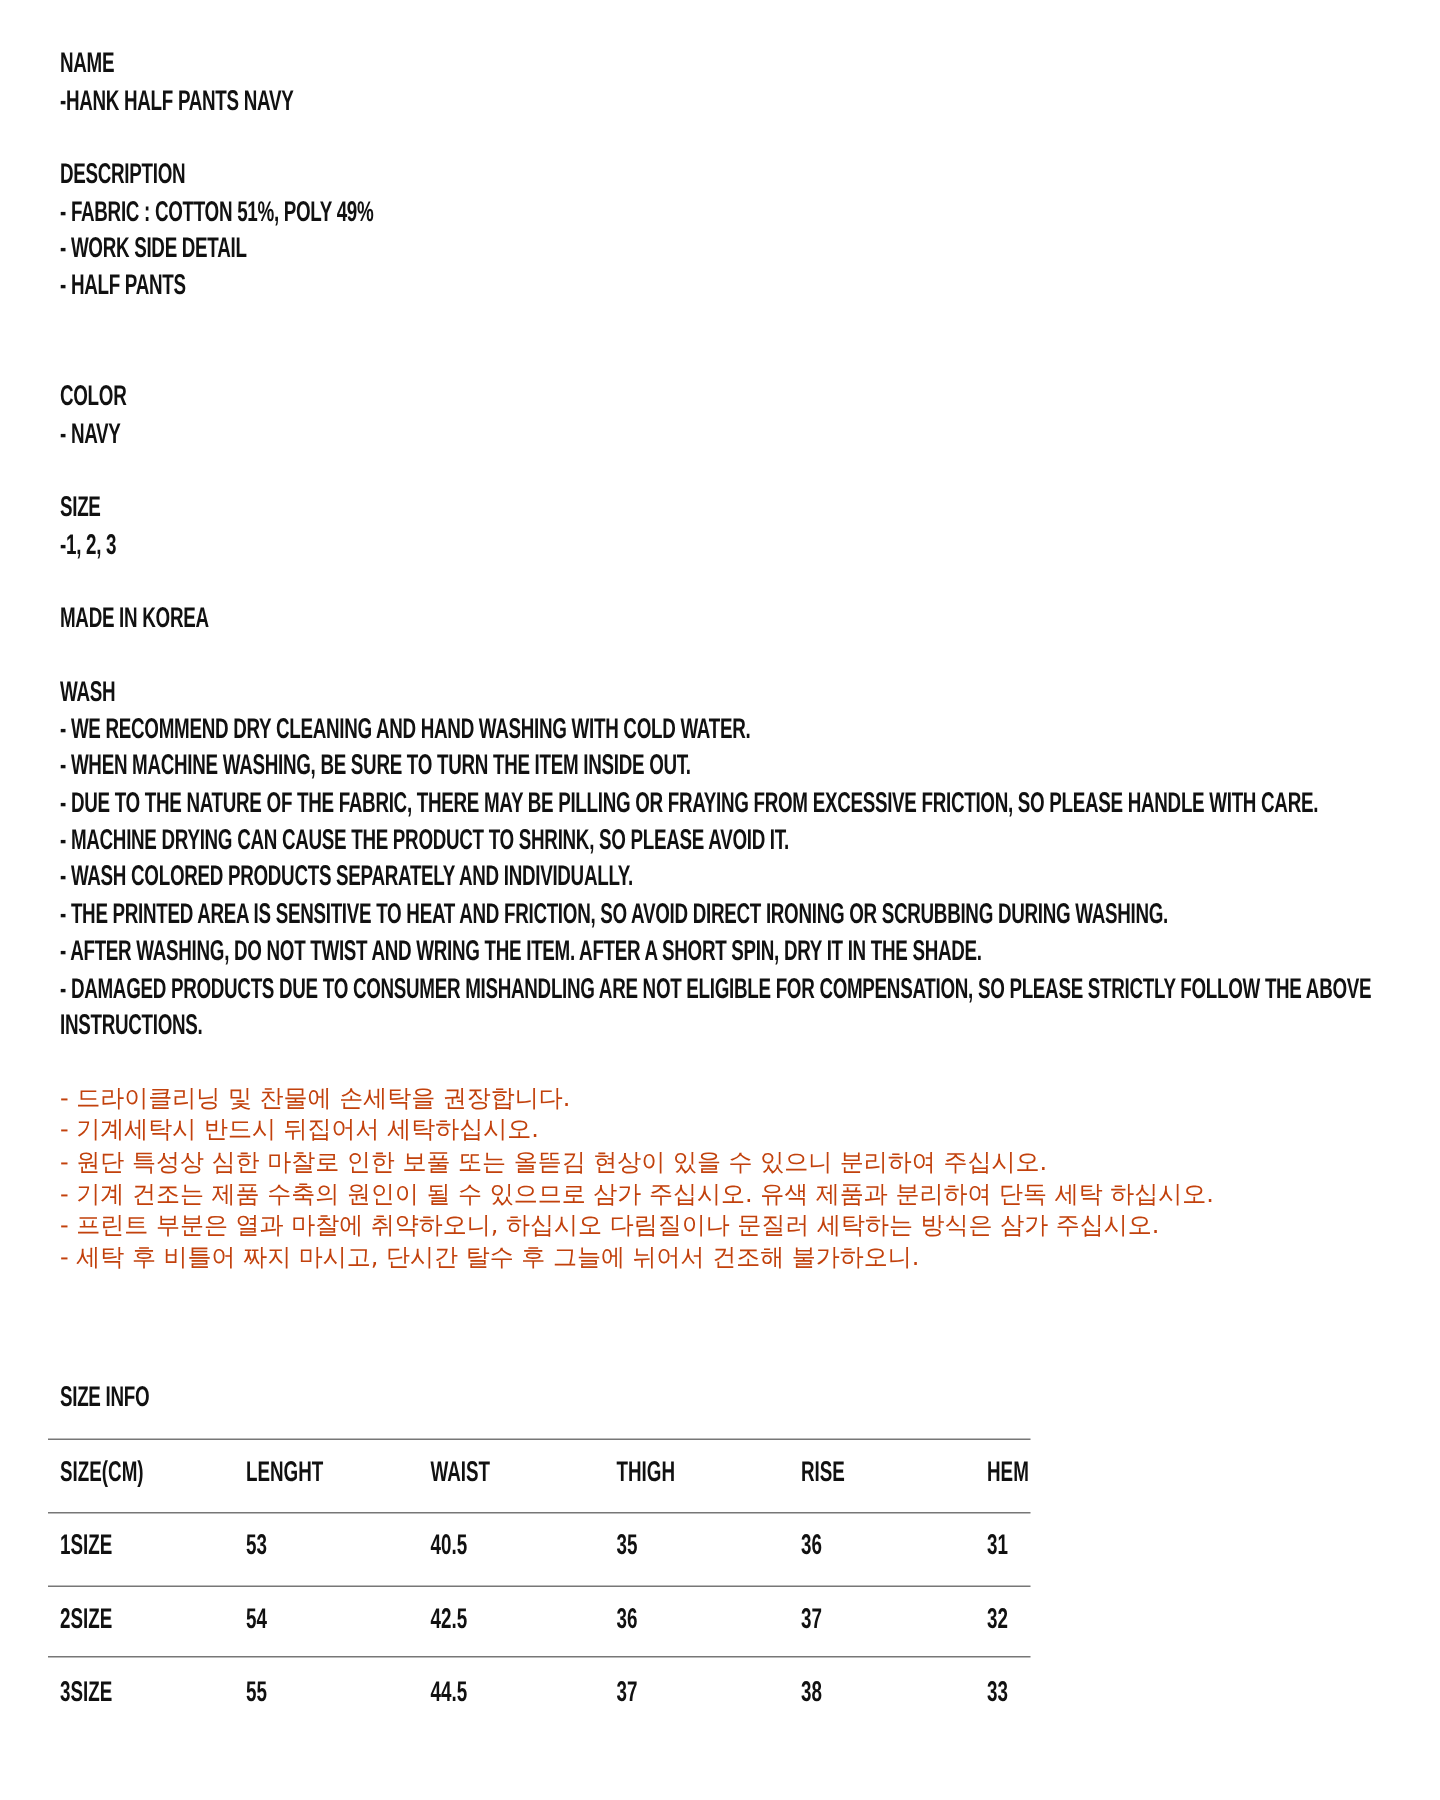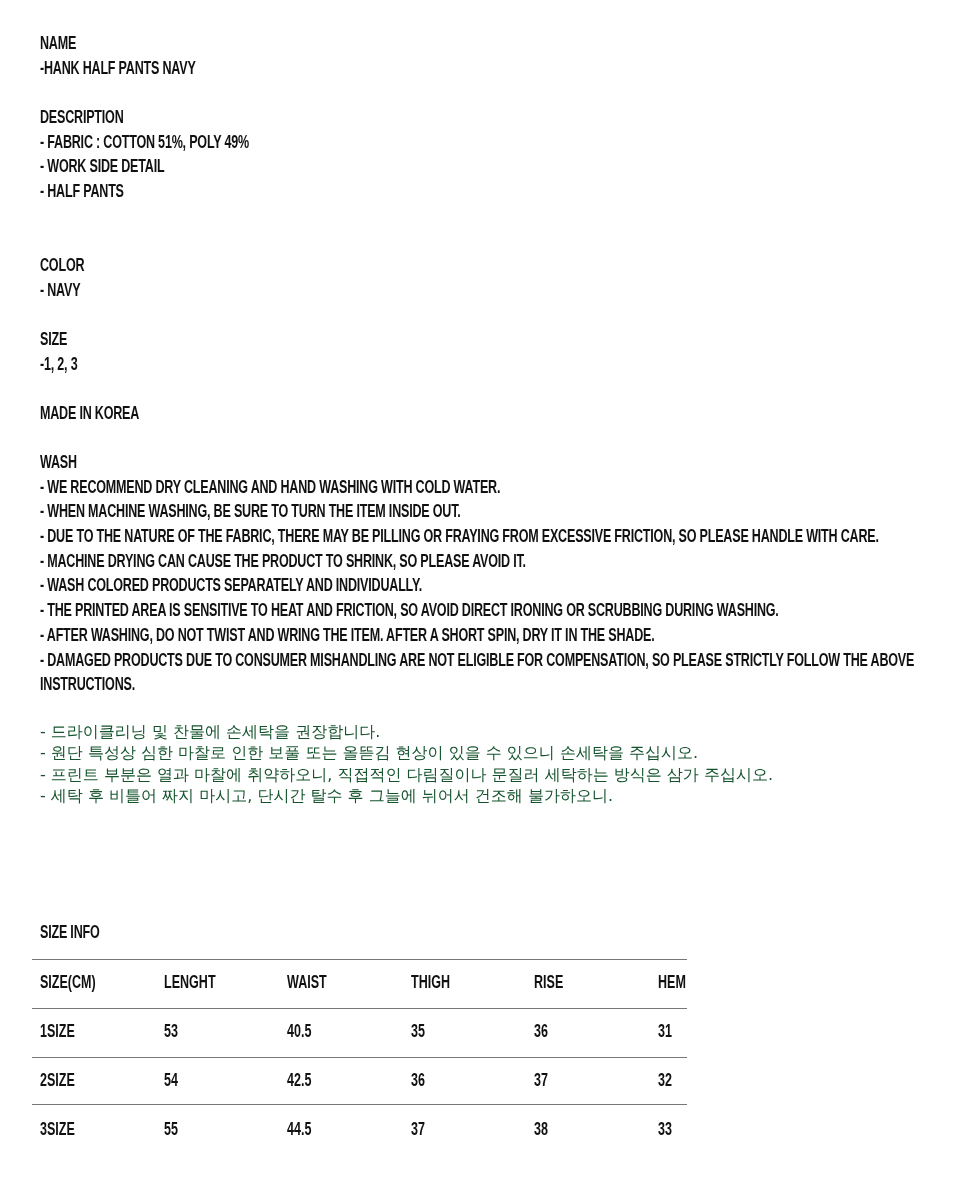--- a/index.html
+++ b/index.html
@@ -16,21 +16,21 @@
     position: absolute;
     left: 40px;
   }
   .kor {
     font-family: "DejaVu Sans", sans-serif;
     font-size: 16px;
     line-height: 21.3px;
     position: absolute;
     left: 40px;
     white-space: nowrap;
-    color: #14532d;
+    color: #c2410c;
   }
   .kor div { height: 21.3px; }
   .block div { height: 24.7px; }
   .size-table { position: absolute; left: 32px; top: 958px; width: 655px; }
   .tline { position: absolute; left: 0; width: 655px; height: 1px; background: #777; }
   .cell {
     position: absolute;
     font-family: "Liberation Sans", sans-serif;
     font-weight: bold;
     font-size: 19px;
@@ -77,22 +77,24 @@
   <div>- MACHINE DRYING CAN CAUSE THE PRODUCT TO SHRINK, SO PLEASE AVOID IT.</div>
   <div>- WASH COLORED PRODUCTS SEPARATELY AND INDIVIDUALLY.</div>
   <div>- THE PRINTED AREA IS SENSITIVE TO HEAT AND FRICTION, SO AVOID DIRECT IRONING OR SCRUBBING DURING WASHING.</div>
   <div>- AFTER WASHING, DO NOT TWIST AND WRING THE ITEM. AFTER A SHORT SPIN, DRY IT IN THE SHADE.</div>
   <div>- DAMAGED PRODUCTS DUE TO CONSUMER MISHANDLING ARE NOT ELIGIBLE FOR COMPENSATION, SO PLEASE STRICTLY FOLLOW THE ABOVE</div>
   <div>INSTRUCTIONS.</div>
 </div>
 
 <div class="kor" style="top:721px;">
   <div>- 드라이클리닝 및 찬물에 손세탁을 권장합니다.</div>
-  <div>- 원단 특성상 심한 마찰로 인한 보풀 또는 올뜯김 현상이 있을 수 있으니 손세탁을 주십시오.</div>
-  <div>- 프린트 부분은 열과 마찰에 취약하오니, 직접적인 다림질이나 문질러 세탁하는 방식은 삼가 주십시오.</div>
+  <div>- 기계세탁시 반드시 뒤집어서 세탁하십시오.</div>
+  <div>- 원단 특성상 심한 마찰로 인한 보풀 또는 올뜯김 현상이 있을 수 있으니 분리하여 주십시오.</div>
+  <div>- 기계 건조는 제품 수축의 원인이 될 수 있으므로 삼가 주십시오. 유색 제품과 분리하여 단독 세탁 하십시오.</div>
+  <div>- 프린트 부분은 열과 마찰에 취약하오니, 하십시오 다림질이나 문질러 세탁하는 방식은 삼가 주십시오.</div>
   <div>- 세탁 후 비틀어 짜지 마시고, 단시간 탈수 후 그늘에 뉘어서 건조해 불가하오니.</div>
 </div>
 
 <div class="cond" style="top:920px;">SIZE INFO</div>
 
 <div class="size-table">
   <div class="tline" style="top:1px;"></div>
   <div class="tline" style="top:50px;"></div>
   <div class="tline" style="top:99px;"></div>
   <div class="tline" style="top:146px;"></div>

